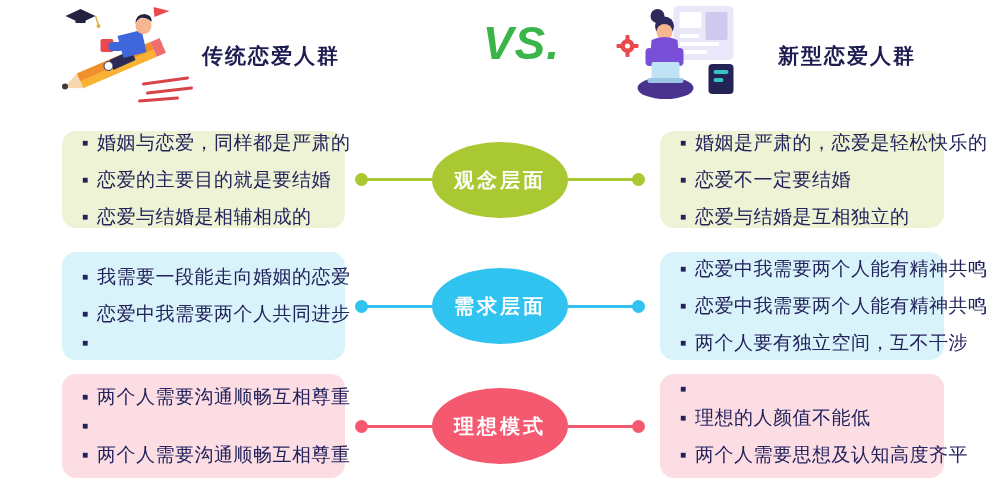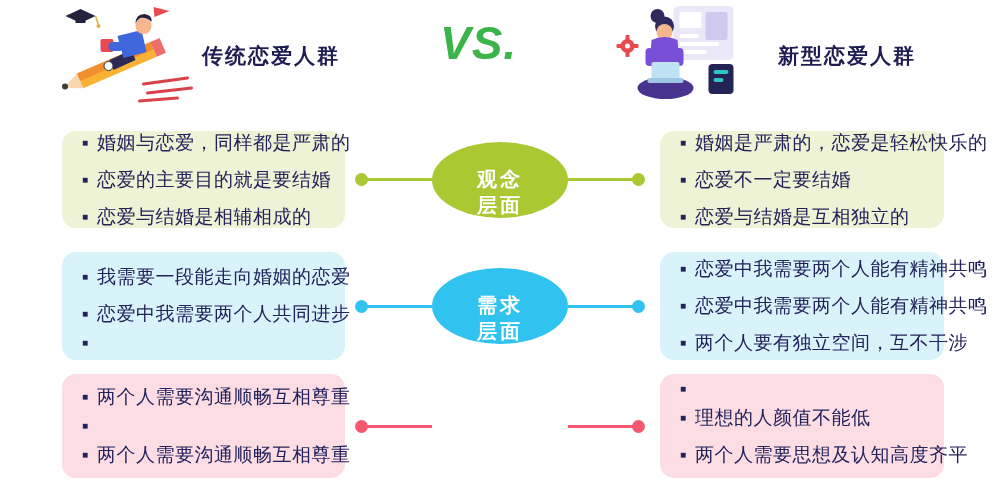--- a/index.html
+++ b/index.html
@@ -14,21 +14,21 @@
   .illus{position:absolute;}
   .illus-left{left:50px;top:2px;width:148px;height:108px;}
   .illus-right{left:606px;top:4px;width:138px;height:106px;}
   .group-title{
     position:absolute;top:42px;font-size:21px;font-weight:bold;
     color:var(--title-color);letter-spacing:2px;white-space:nowrap;
   }
   .title-left{left:202px;}
   .title-right{left:778px;}
   .vs{
-    position:absolute;left:440px;top:16px;width:120px;text-align:left;
+    position:absolute;left:440px;top:16px;width:120px;text-align:right;
     font-size:46px;font-weight:900;font-style:italic;color:var(--vs-color);
     letter-spacing:1px;
   }
 
   
   .row{position:absolute;left:0;width:1000px;}
   .box{
     position:absolute;top:0;height:100%;background:var(--box-bg);
     border-radius:14px;display:flex;flex-direction:column;justify-content:center;
     gap:11px;padding:0 10px 0 20px;box-sizing:border-box;
@@ -43,22 +43,22 @@
     border-radius:50%;background:var(--accent);
   }
   .dot-left{left:355px;}
   .dot-right{left:632px;}
   .line{position:absolute;top:50%;height:3px;margin-top:-1.5px;background:var(--accent);}
   .line-left{left:366px;width:66px;}
   .line-right{left:568px;width:66px;}
   .ellipse{
     position:absolute;left:432px;top:50%;transform:translateY(-50%);
     width:136px;height:76px;border-radius:50%;background:var(--accent);
-    color:#ffffff;display:flex;flex-direction:column;align-items:center;
-    justify-content:flex-end;font-size:20px;font-weight:bold;line-height:1.3;
+    color:#ffffff;display:flex;flex-direction:row;align-items:center;
+    justify-content:center;font-size:20px;font-weight:bold;line-height:1.3;
     letter-spacing:3px;
   }
 </style>
 </head>
 <body>
 
 <div class="canvas" style="--title-color: #1d1d52; --vs-color: #3bb54a;">
 
   <div class="illus illus-left">
     <svg width="148" height="108" viewBox="0 0 145 108">
@@ -221,20 +221,24 @@
       <div class="bullet-line">
         <span class="sq">■</span>
       </div>
       <div class="bullet-line">
         <span class="sq">■</span>
         <span class="txt">两个人需要沟通顺畅互相尊重</span>
       </div>
     </div>
     <span class="dot dot-left"></span>
     <span class="line line-left"></span>
+    <div class="ellipse">
+      <span>理想</span>
+      <span>模式</span>
+    </div>
     <span class="line line-right"></span>
     <span class="dot dot-right"></span>
     <div class="box box-right">
       <div class="bullet-line">
         <span class="sq">■</span>
       </div>
       <div class="bullet-line">
         <span class="sq">■</span>
         <span class="txt">理想的人颜值不能低</span>
       </div>

